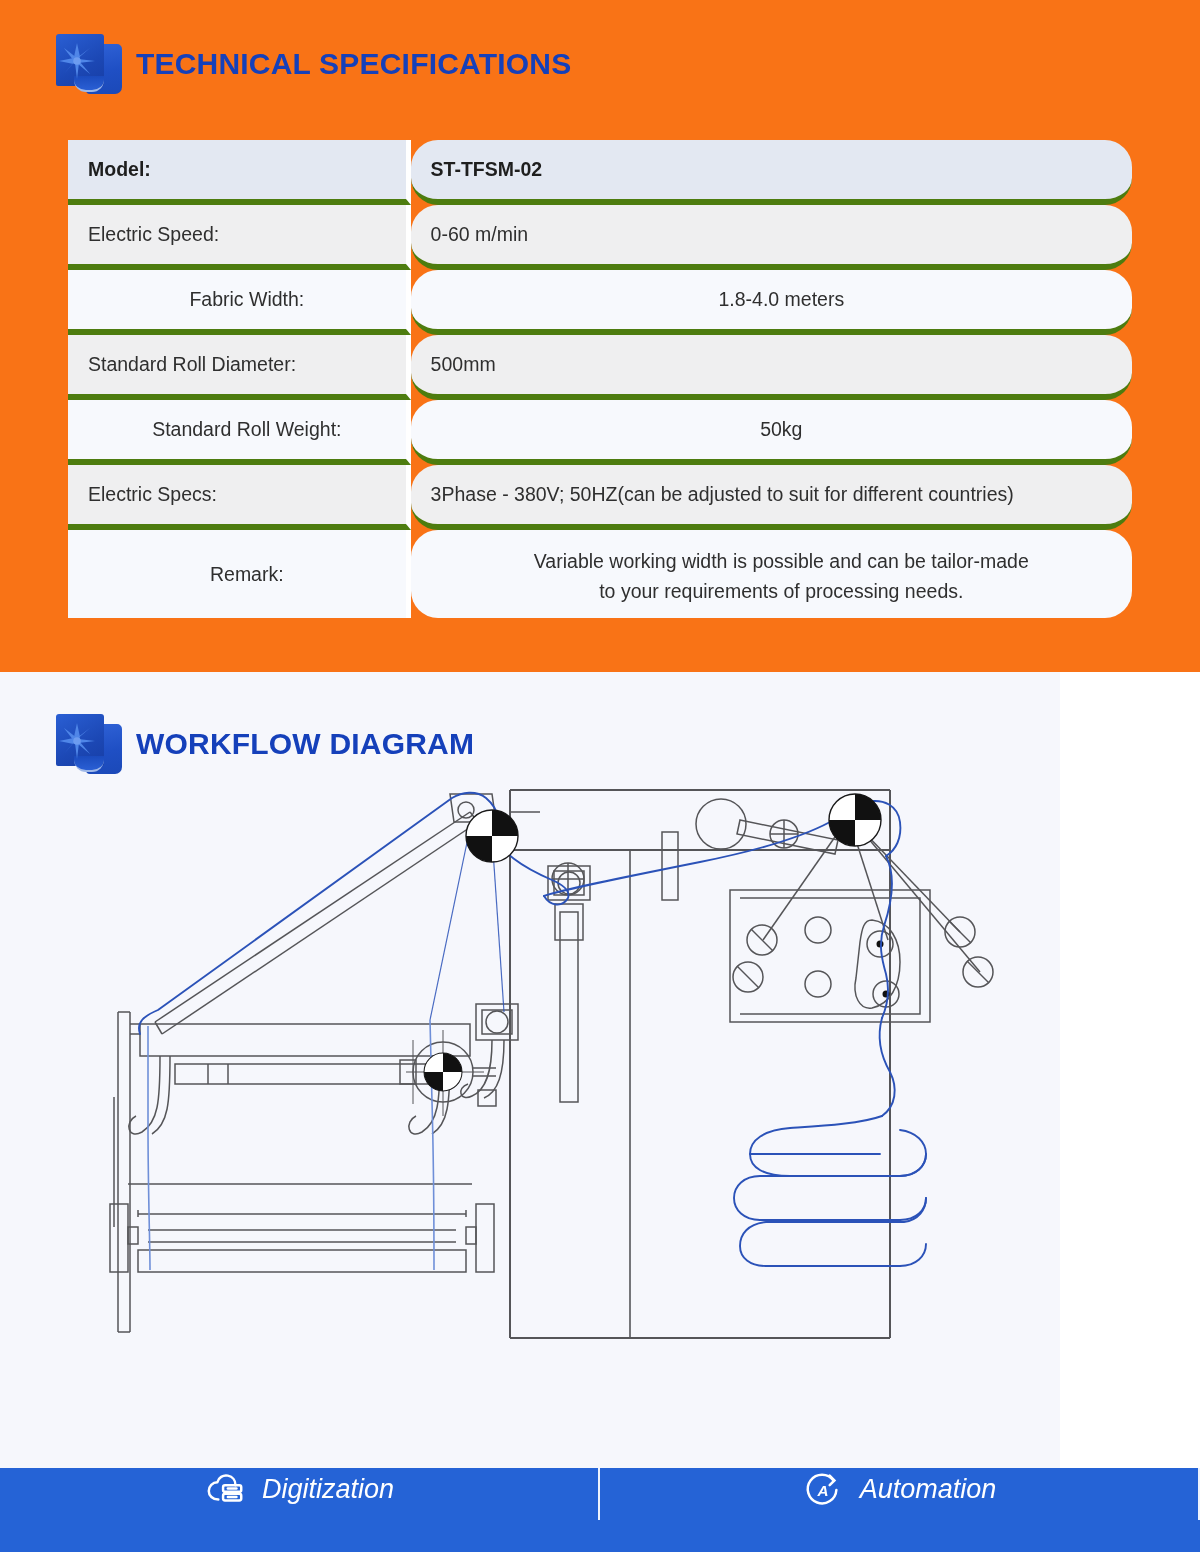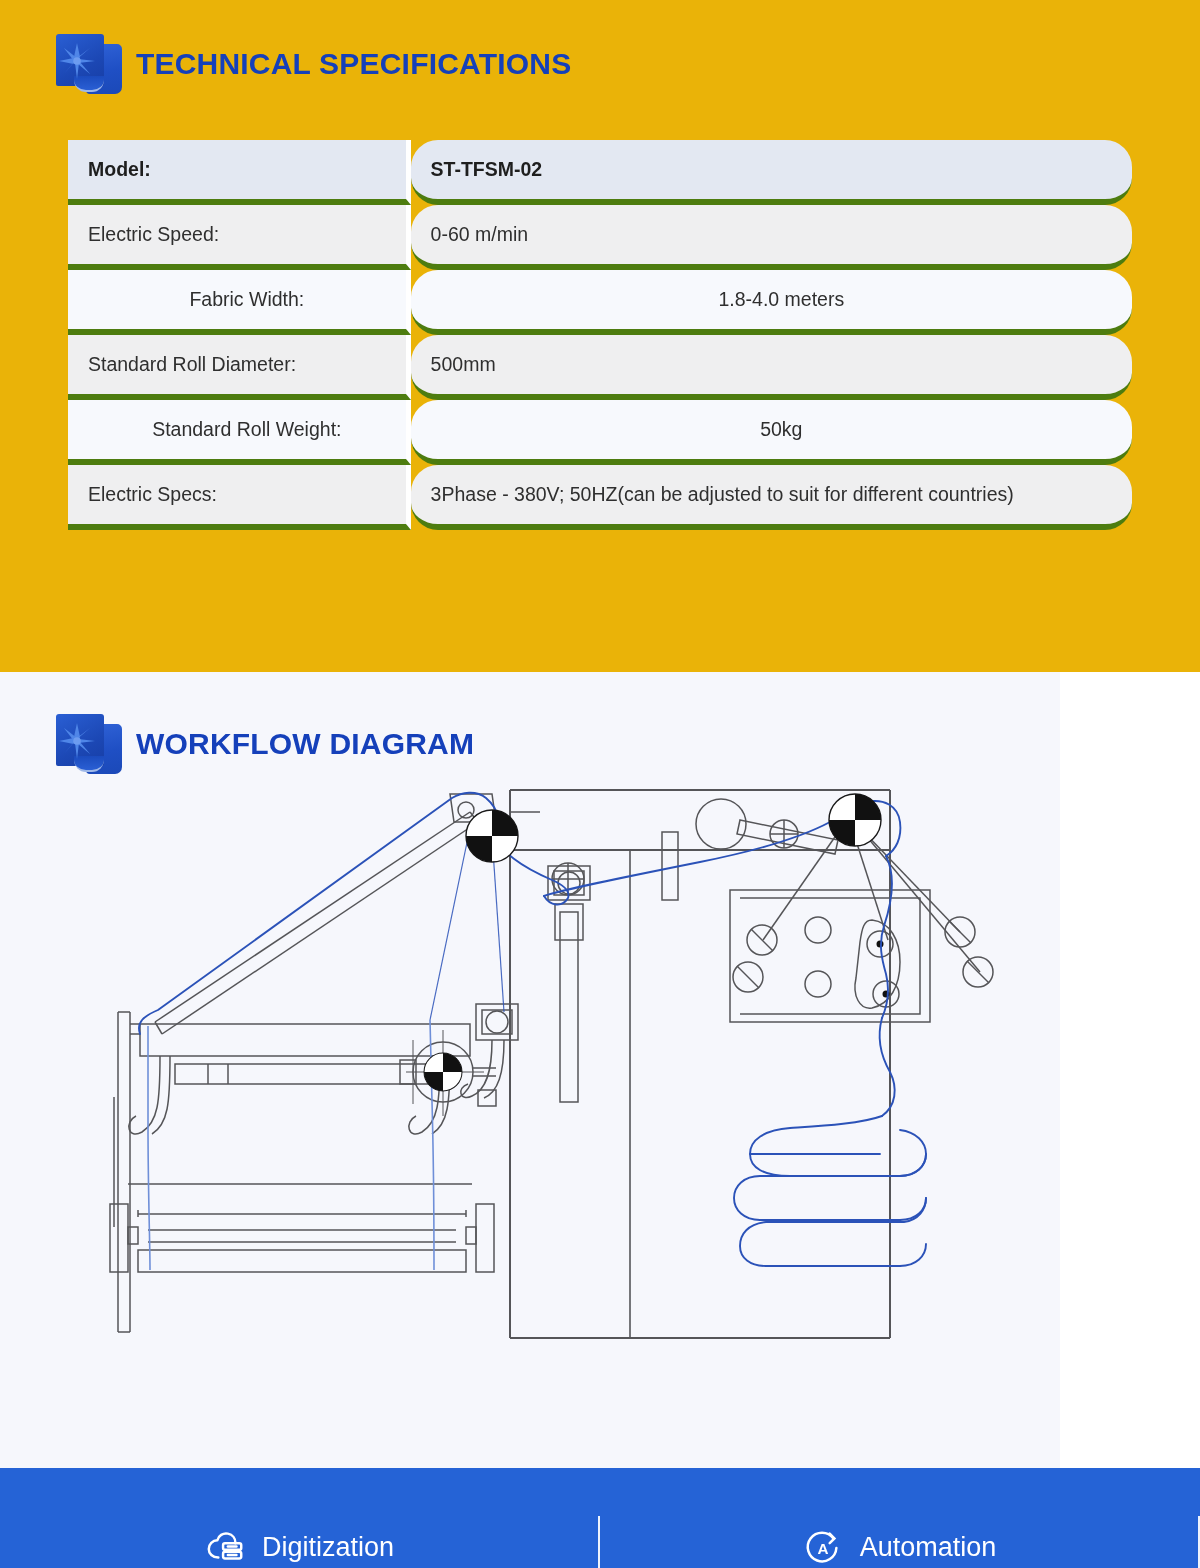--- a/index.html
+++ b/index.html
@@ -7,21 +7,21 @@
   body {
     font-family:"Liberation Sans", sans-serif;
     background:#ffffff;
     position:relative;
     overflow:hidden;
   }
 
   
   .spec-section {
     position:absolute; left:0; top:0; width:1200px; height:672px;
-    background:#eab308;
+    background:#f97316;
   }
 
   .section-head {
     position:absolute; display:flex; align-items:center;
   }
   .head-1 { left:48px; top:32px; }
   .head-2 { left:48px; top:712px; }
 
   .brand-mark { position:relative; width:74px; height:64px; flex:0 0 auto; }
   .brand-mark .sheet-back {
@@ -73,23 +73,23 @@
     position:absolute; left:0; top:672px; width:1060px; height:796px;
     background:#f6f7fc;
   }
   .diagram-wrap {
     position:absolute; left:100px; top:100px; width:1000px; height:600px;
   }
   .diagram-wrap svg { display:block; width:1000px; height:600px; }
 
   
   .footer {
-    position:absolute; left:0; top:1468px; width:1200px; height:100px;
+    position:absolute; left:0; top:1468px; width:1200px; height:84px;
     background:#2563d6;
-    display:flex; align-items:flex-end;
+    display:flex; align-items:flex-start;font-style:italic;
   }
   .f-item {
     flex:1 1 0; display:flex; align-items:center; justify-content:center;
     gap:16px; color:#ffffff;
   }
   .f-label { font-size:27px; color:#ffffff; white-space:nowrap; }
   .f-icon { width:42px; height:42px; flex:0 0 auto; }
   .f-divider { width:2px; height:52px; background:#ffffff; opacity:.92; flex:0 0 auto; }
 </style>
 </head>
@@ -134,20 +134,27 @@
         <td class="c-val">500mm</td>
       </tr>
       <tr class="r-even r-gap">
         <td class="c-key">Standard Roll Weight:</td>
         <td class="c-val">50kg</td>
       </tr>
       <tr class="r-odd r-gap">
         <td class="c-key">Electric Specs:</td>
         <td class="c-val">3Phase - 380V; 50HZ(can be adjusted to suit for different  countries)</td>
       </tr>
+      <tr class="r-even r-tall">
+        <td class="c-key">Remark:</td>
+        <td class="c-val">
+          <div>Variable working width is possible and can be tailor-made</div>
+          <div>to your requirements of processing needs.</div>
+        </td>
+      </tr>
     </tbody>
   </table>
 </div>
 
 <div class="flow-section">
 
   <div class="section-head head-2" style="top:40px;">
     <div class="brand-mark">
       <div class="sheet-back"></div>
       <div class="sheet-front"></div>

